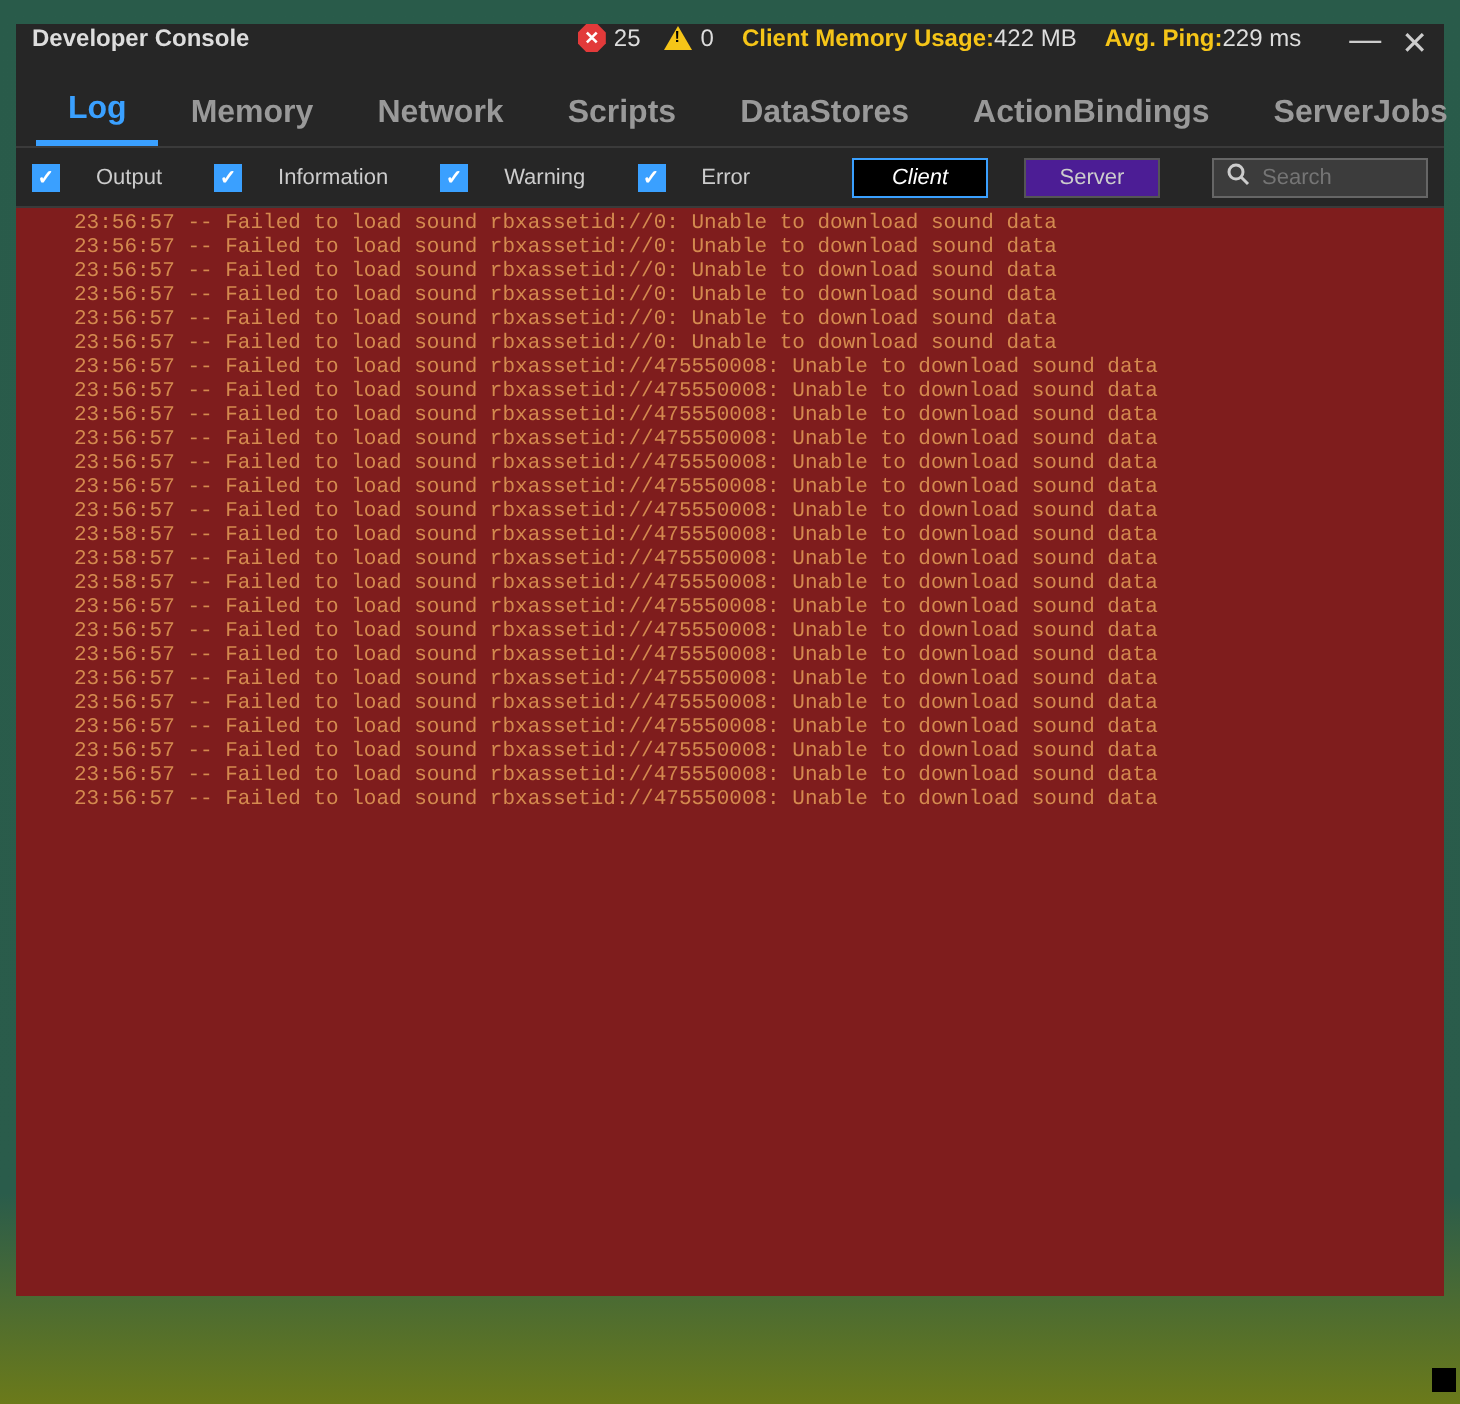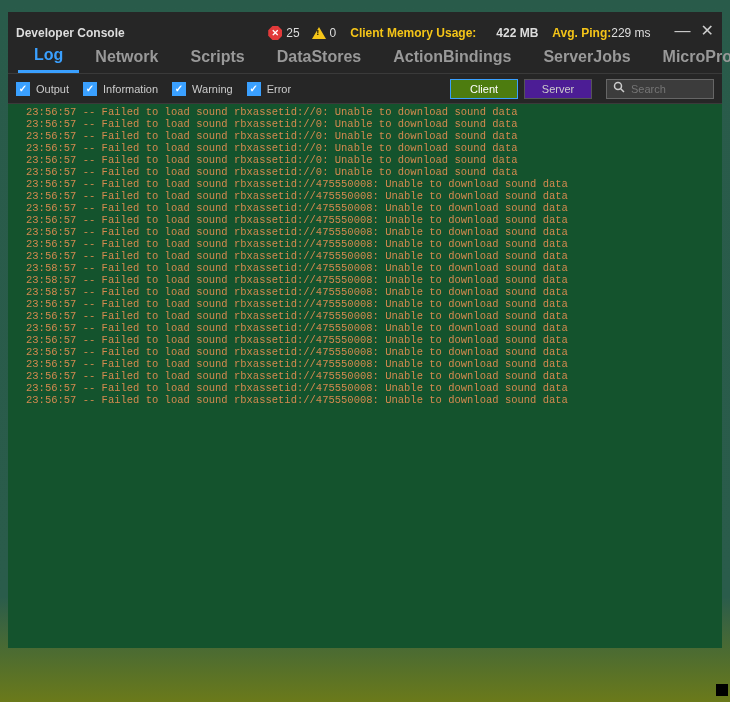--- a/index.html
+++ b/index.html
@@ -9,21 +9,21 @@
       font-family: Arial, Helvetica, sans-serif;
       overflow: hidden;
       position: relative;
     }
     .console {
       position: absolute; left: 8px; top: 12px; right: 8px; bottom: 54px;
       background: rgba(20,20,20,0.95);
       display: flex; flex-direction: column;
     }
     .titlebar {
-      display: flex; align-items: flex-end; height: 28px;
+      display: flex; align-items: flex-start; height: 28px;
       background: #262626; padding: 0 8px;
       font-size: 12px; color: #ddd;
     }
     .title { font-weight: bold; margin-right: auto; }
     .stat-error { display: flex; align-items: center; gap: 4px; margin-right: 12px; }
     .stat-warn { display: flex; align-items: center; gap: 4px; margin-right: 14px; }
     .octagon {
       width: 14px; height: 14px; background: #e23a3a;
       clip-path: polygon(30% 0,70% 0,100% 30%,100% 70%,70% 100%,30% 100%,0 70%,0 30%);
       display: flex; align-items: center; justify-content: center;
@@ -31,68 +31,68 @@
     }
     .triangle {
       width: 0; height: 0; border-left: 7px solid transparent;
       border-right: 7px solid transparent; border-bottom: 12px solid #f5c518;
       position: relative;
     }
     .triangle::after {
       content: "!"; position: absolute; left: -2px; top: 1px;
       font-size: 8px; color: #000; font-weight: bold;
     }
-    .memlabel { color: #f5c518; font-weight: bold; margin-right: 20px; }
-    .memval { color: #ddd; margin-right: 14px; font-weight: bold; }
+    .memlabel { color: #f5c518; font-weight: bold; margin-right: 0; }
+    .memval { color: #ddd; margin-right: 14px; }
     .pinglabel { color: #f5c518; font-weight: bold; margin-right: 0; }
     .pingval { color: #ddd; margin-right: 14px; }
     .winbtn { color: #ccc; font-size: 16px; margin-left: 10px; cursor: pointer; }
     .tabs {
       display: flex; align-items: center; height: 34px;
       background: #262626; border-bottom: 1px solid #3a3a3a; padding: 0 10px;
     }
     .tab {
       color: #999; font-size: 16px; font-weight: bold;
       padding: 0 16px; height: 100%; display: flex; align-items: center;
       cursor: pointer;
     }
     .tab.active { color: #3aa0ff; border-bottom: 3px solid #3aa0ff; }
     .filterbar {
       display: flex; align-items: center; height: 30px;
-      background: #262626; padding: 0 8px; gap: 6px;
+      background: #262626; padding: 0 8px; gap: 18px;
       border-bottom: 1px solid #3a3a3a;
     }
     .chk {
       width: 14px; height: 14px; background: #3aa0ff;
       display: inline-flex; align-items: center; justify-content: center;
       color: #fff; font-size: 10px; font-weight: bold;
       cursor: pointer; flex-shrink: 0;
     }
     .chk::after { content: "✓"; }
     .filter-label { color: #ccc; font-size: 11px; margin-right: 8px; }
     .spacer { flex: 1; }
     .srcbtn {
       width: 68px; height: 20px; background: #4c1d95; color: #ccc;
       font-size: 11px; display: flex; align-items: center; justify-content: center;
       border: 1px solid #555; cursor: pointer;
     }
-    .srcbtn.active { background: #4d7c0f; color: #fff; border-color: #3aa0ff; }
+    .srcbtn.active { background: #000000; color: #fff; border-color: #3aa0ff; font-style: italic; }
     .searchbox {
       margin-left: 8px; width: 108px; height: 20px;
       background: #3c3c3c; border: 1px solid #666;
       display: flex; align-items: center; padding: 0 6px; gap: 6px;
     }
     .searchbox input {
       flex: 1; background: transparent; border: none; outline: none;
       color: #ccc; font-size: 11px;
     }
     .searchicon { color: #ccc; font-size: 12px; }
     .log-area {
-      flex: 1; overflow: auto; background: #14532d;
-      padding: 2px 4px;
+      flex: 1; overflow: auto; background: #7f1d1d;
+      padding: 2px 15px;
     }
     .log-line {
       font-family: "Courier New", monospace; font-size: 10.5px;
       color: #d48a4f; padding: 0 14px; line-height: 12px;
       white-space: nowrap;
     }
     .cube {
       position: absolute; right: 2px; bottom: 6px;
       width: 12px; height: 12px; background: #000;
     }
@@ -115,20 +115,21 @@
     <span class="memlabel">Client Memory Usage:</span>
     <span class="memval">422 MB</span>
     <span class="pinglabel">Avg. Ping:</span>
     <span class="pingval">229 ms</span>
     <span class="winbtn">—</span>
     <span class="winbtn">✕</span>
   </div>
 
   <div class="tabs" id="tabs">
       <div class="tab active">Log</div>
+      <div class="tab">Memory</div>
       <div class="tab">Network</div>
       <div class="tab">Scripts</div>
       <div class="tab">DataStores</div>
       <div class="tab">ActionBindings</div>
       <div class="tab">ServerJobs</div>
       <div class="tab">MicroProfiler</div>
     </div>
 
   <div class="filterbar">
     <span class="chk"></span>

